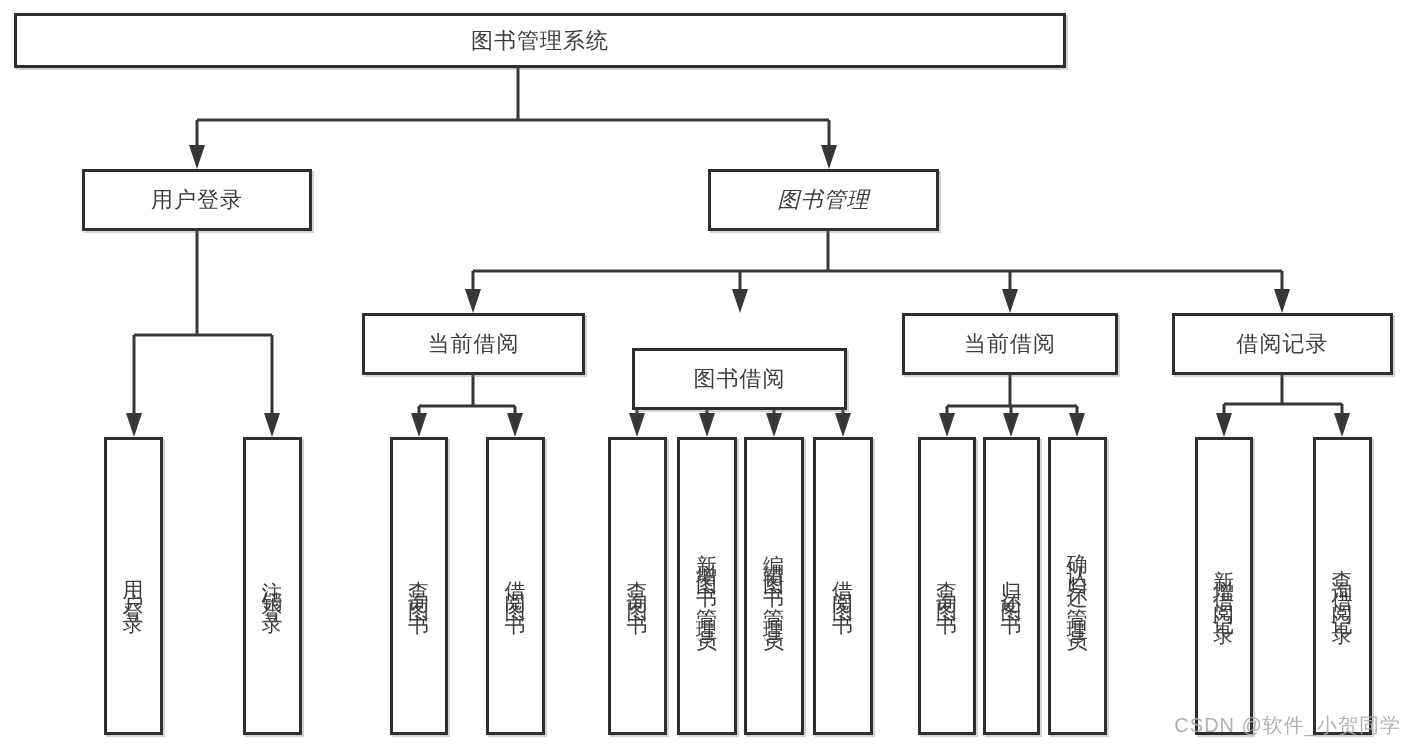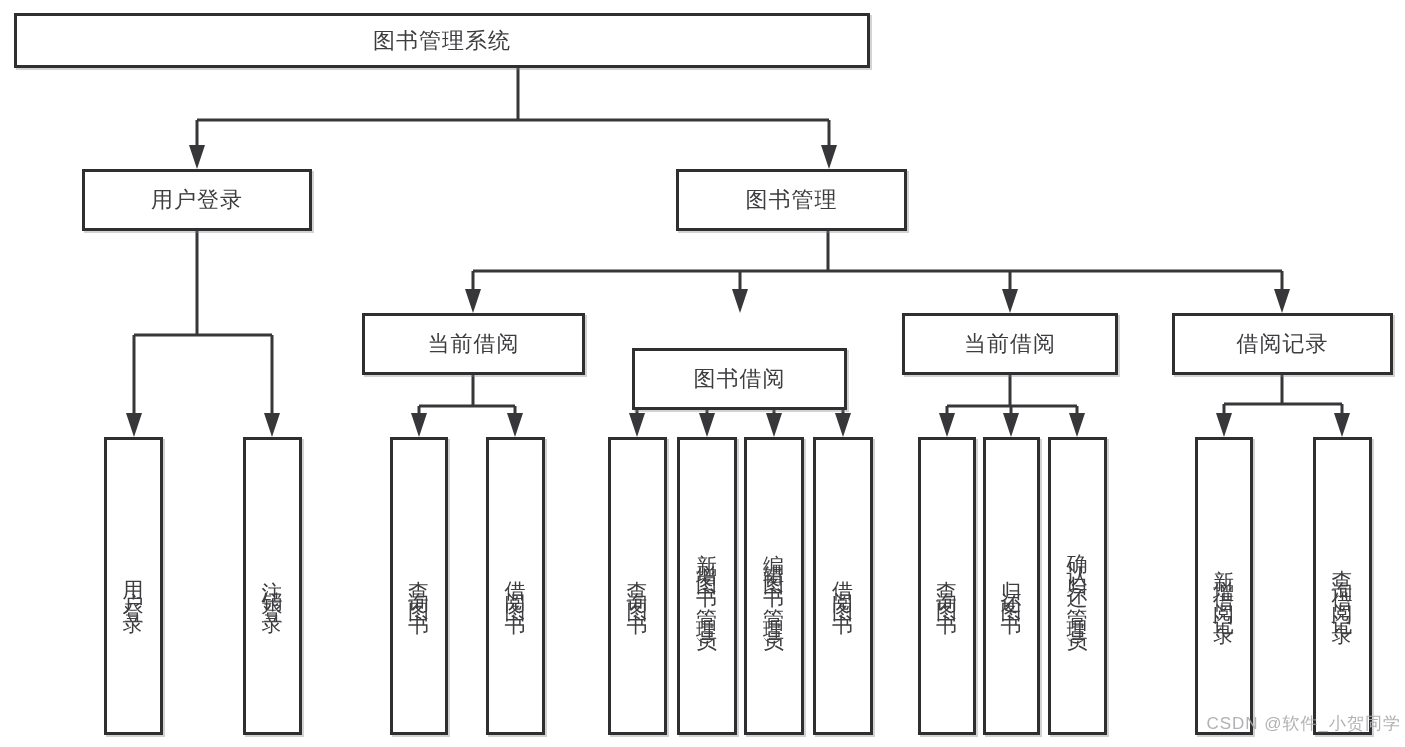--- a/index.html
+++ b/index.html
@@ -18,21 +18,21 @@
     box-shadow:2px 2px 0 rgba(130,130,132,.35);
   }
   .hbox{font-size:22px;letter-spacing:1px;white-space:nowrap;}
   .vbox{
     top:437px;height:298px;font-size:21px;
     writing-mode:vertical-rl;text-orientation:mixed;
     letter-spacing:11px;line-height:1;text-align:center;
   }
   #watermark{
     position:absolute;top:712px;right:4px;z-index:5;
-    font-size:17px;letter-spacing:1px;white-space:nowrap;
+    font-size:20px;letter-spacing:1px;white-space:nowrap;
     color:var(--watermark,#ababad);opacity:.92;
   }
 </style>
 </head>
 <body>
 
 <div id="canvas">
 
   <svg id="connector-svg" viewBox="0 0 1405 747" xmlns="http://www.w3.org/2000/svg">
     <g>
@@ -51,24 +51,24 @@
         M1002 289 L1018 289 L1010 313 Z M1274 289 L1290 289 L1282 313 Z
         M411 413 L427 413 L419 437 Z M507 413 L523 413 L515 437 Z
         M629 413 L645 413 L637 437 Z M699 413 L715 413 L707 437 Z
         M766 413 L782 413 L774 437 Z M835 413 L851 413 L843 437 Z
         M939 413 L955 413 L947 437 Z M1003 413 L1019 413 L1011 437 Z
         M1069 413 L1085 413 L1077 437 Z M1216 413 L1232 413 L1224 437 Z
         M1334 413 L1350 413 L1342 437 Z"></path>
     </g>
   </svg>
 
-  <div class="hbox" style="left:14px;top:13px;width:856px;height:55px;">图书管理系统</div>
+  <div class="hbox" style="left:14px;top:13px;width:1052px;height:55px;">图书管理系统</div>
 
   <div class="hbox" style="left:82px;top:169px;width:230px;height:62px;">用户登录</div>
-  <div class="hbox" style="left:676px;top:169px;width:231px;height:62px;">图书管理</div>
+  <div class="hbox" style="left:708px;top:169px;width:231px;height:62px;font-style:italic;">图书管理</div>
 
   <div class="hbox" style="left:362px;top:313px;width:223px;height:62px;">当前借阅</div>
   <div class="hbox" style="left:632px;top:313px;width:215px;height:62px;margin-top:35px;">图书借阅</div>
   <div class="hbox" style="left:902px;top:313px;width:216px;height:62px;">当前借阅</div>
   <div class="hbox" style="left:1172px;top:313px;width:221px;height:62px;">借阅记录</div>
 
   <div class="vbox" style="left:104px;width:59px;">用户登录</div>
   <div class="vbox" style="left:243px;width:59px;">注销登录</div>
 
   <div class="vbox" style="left:390px;width:58px;">查询图书</div>

